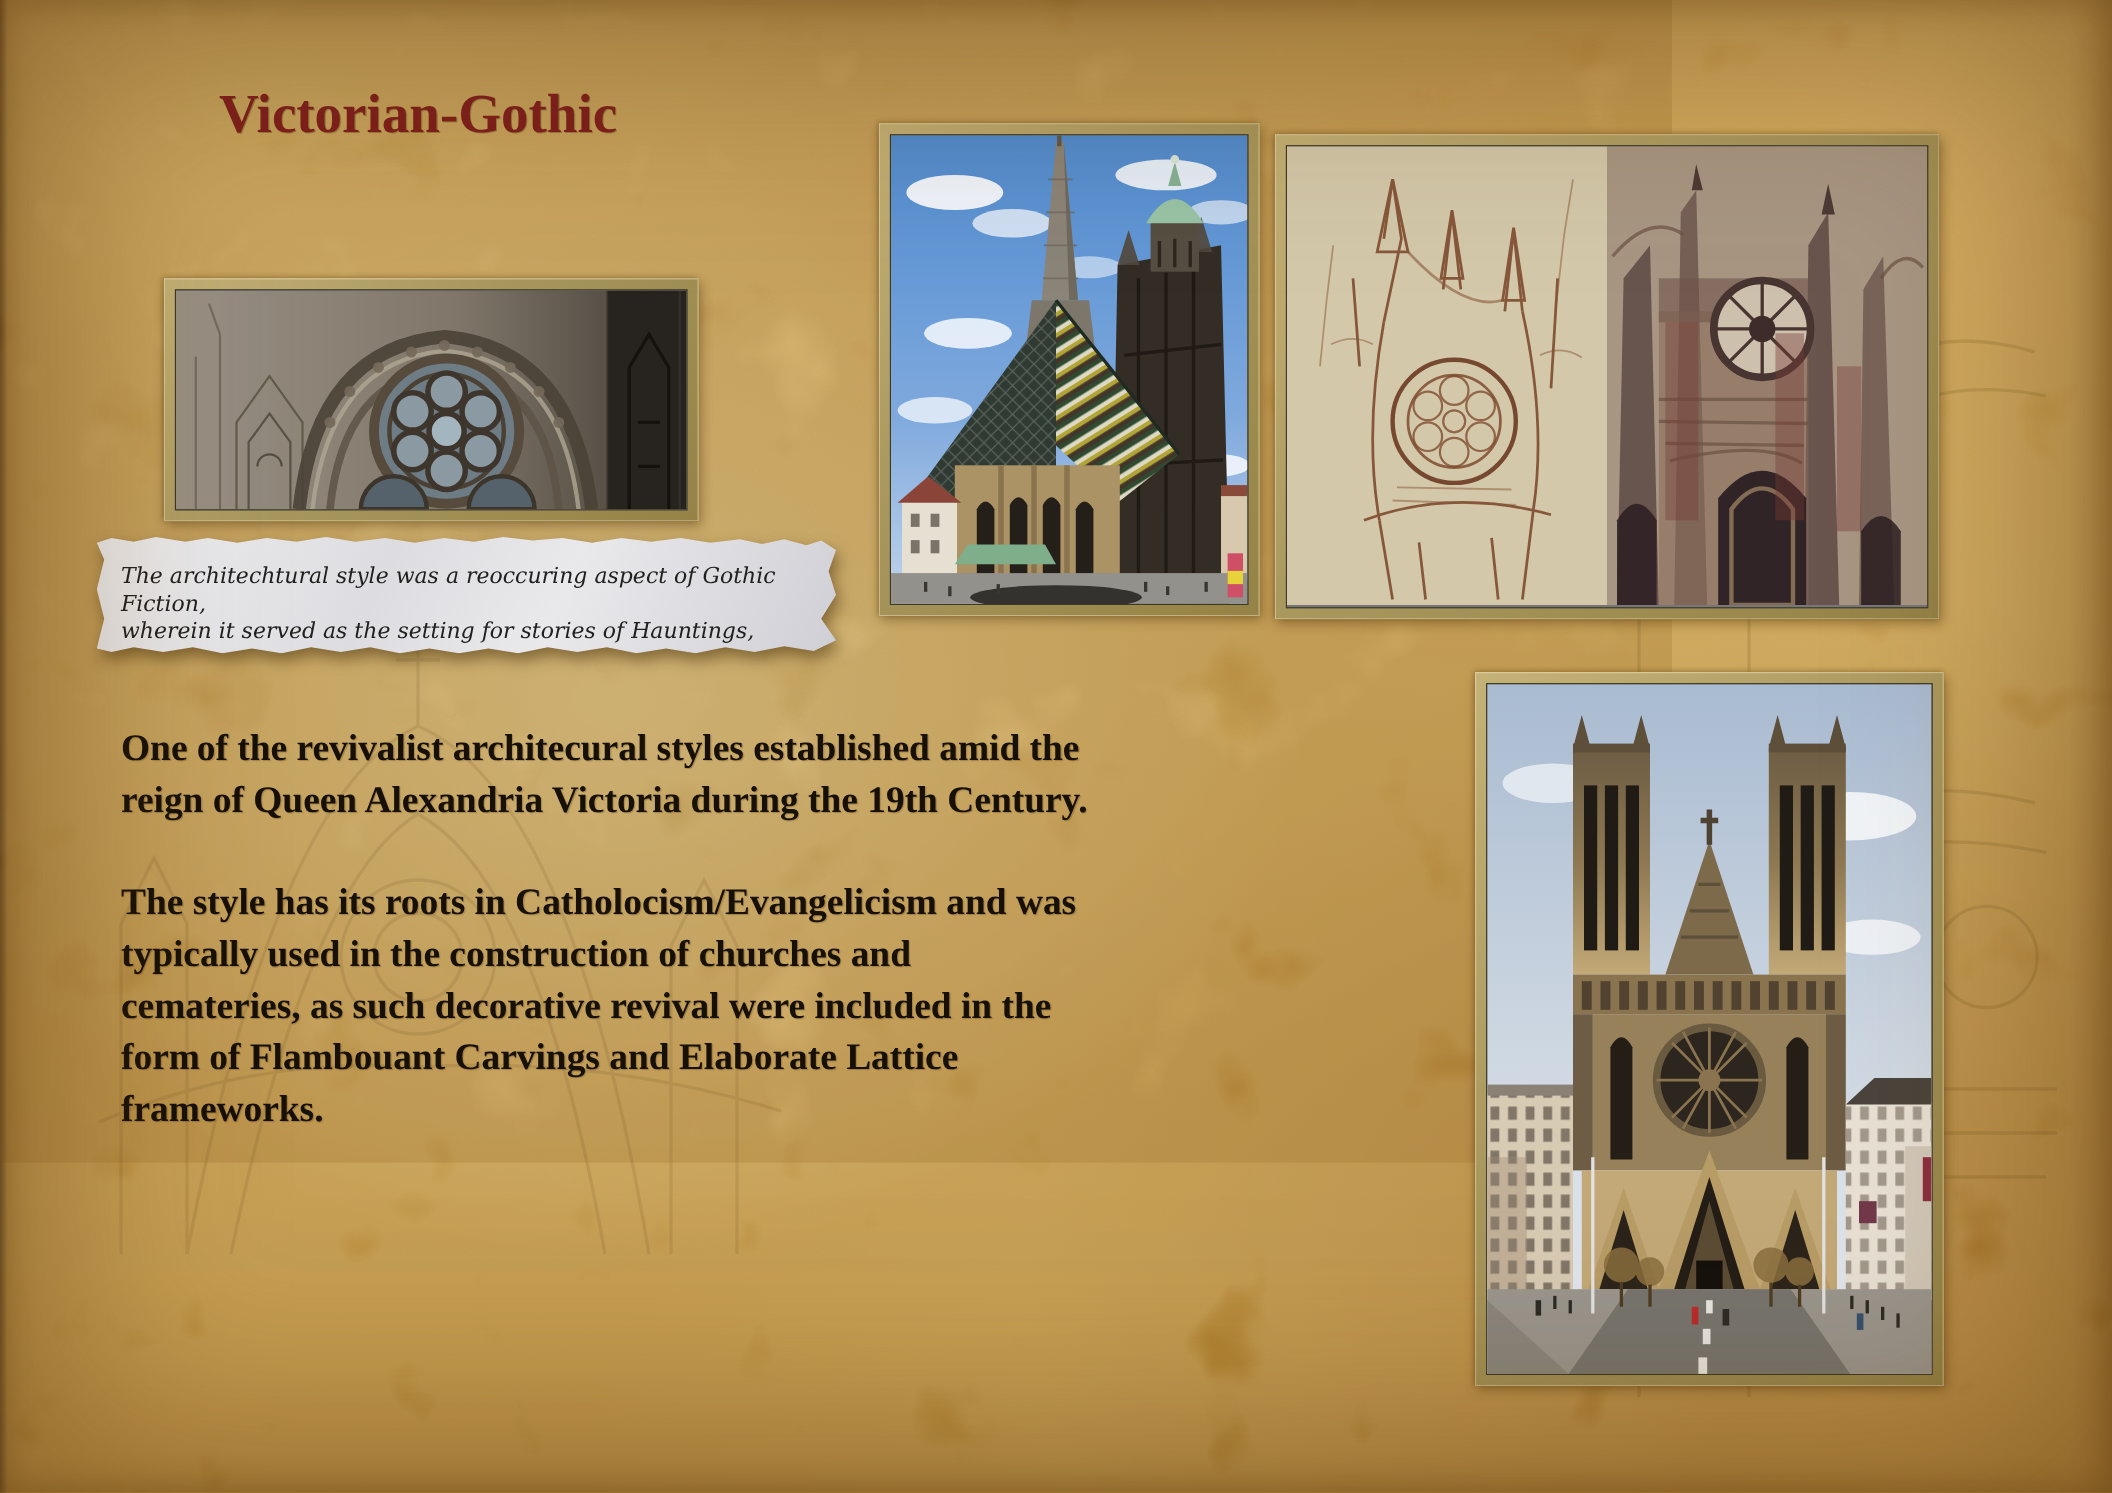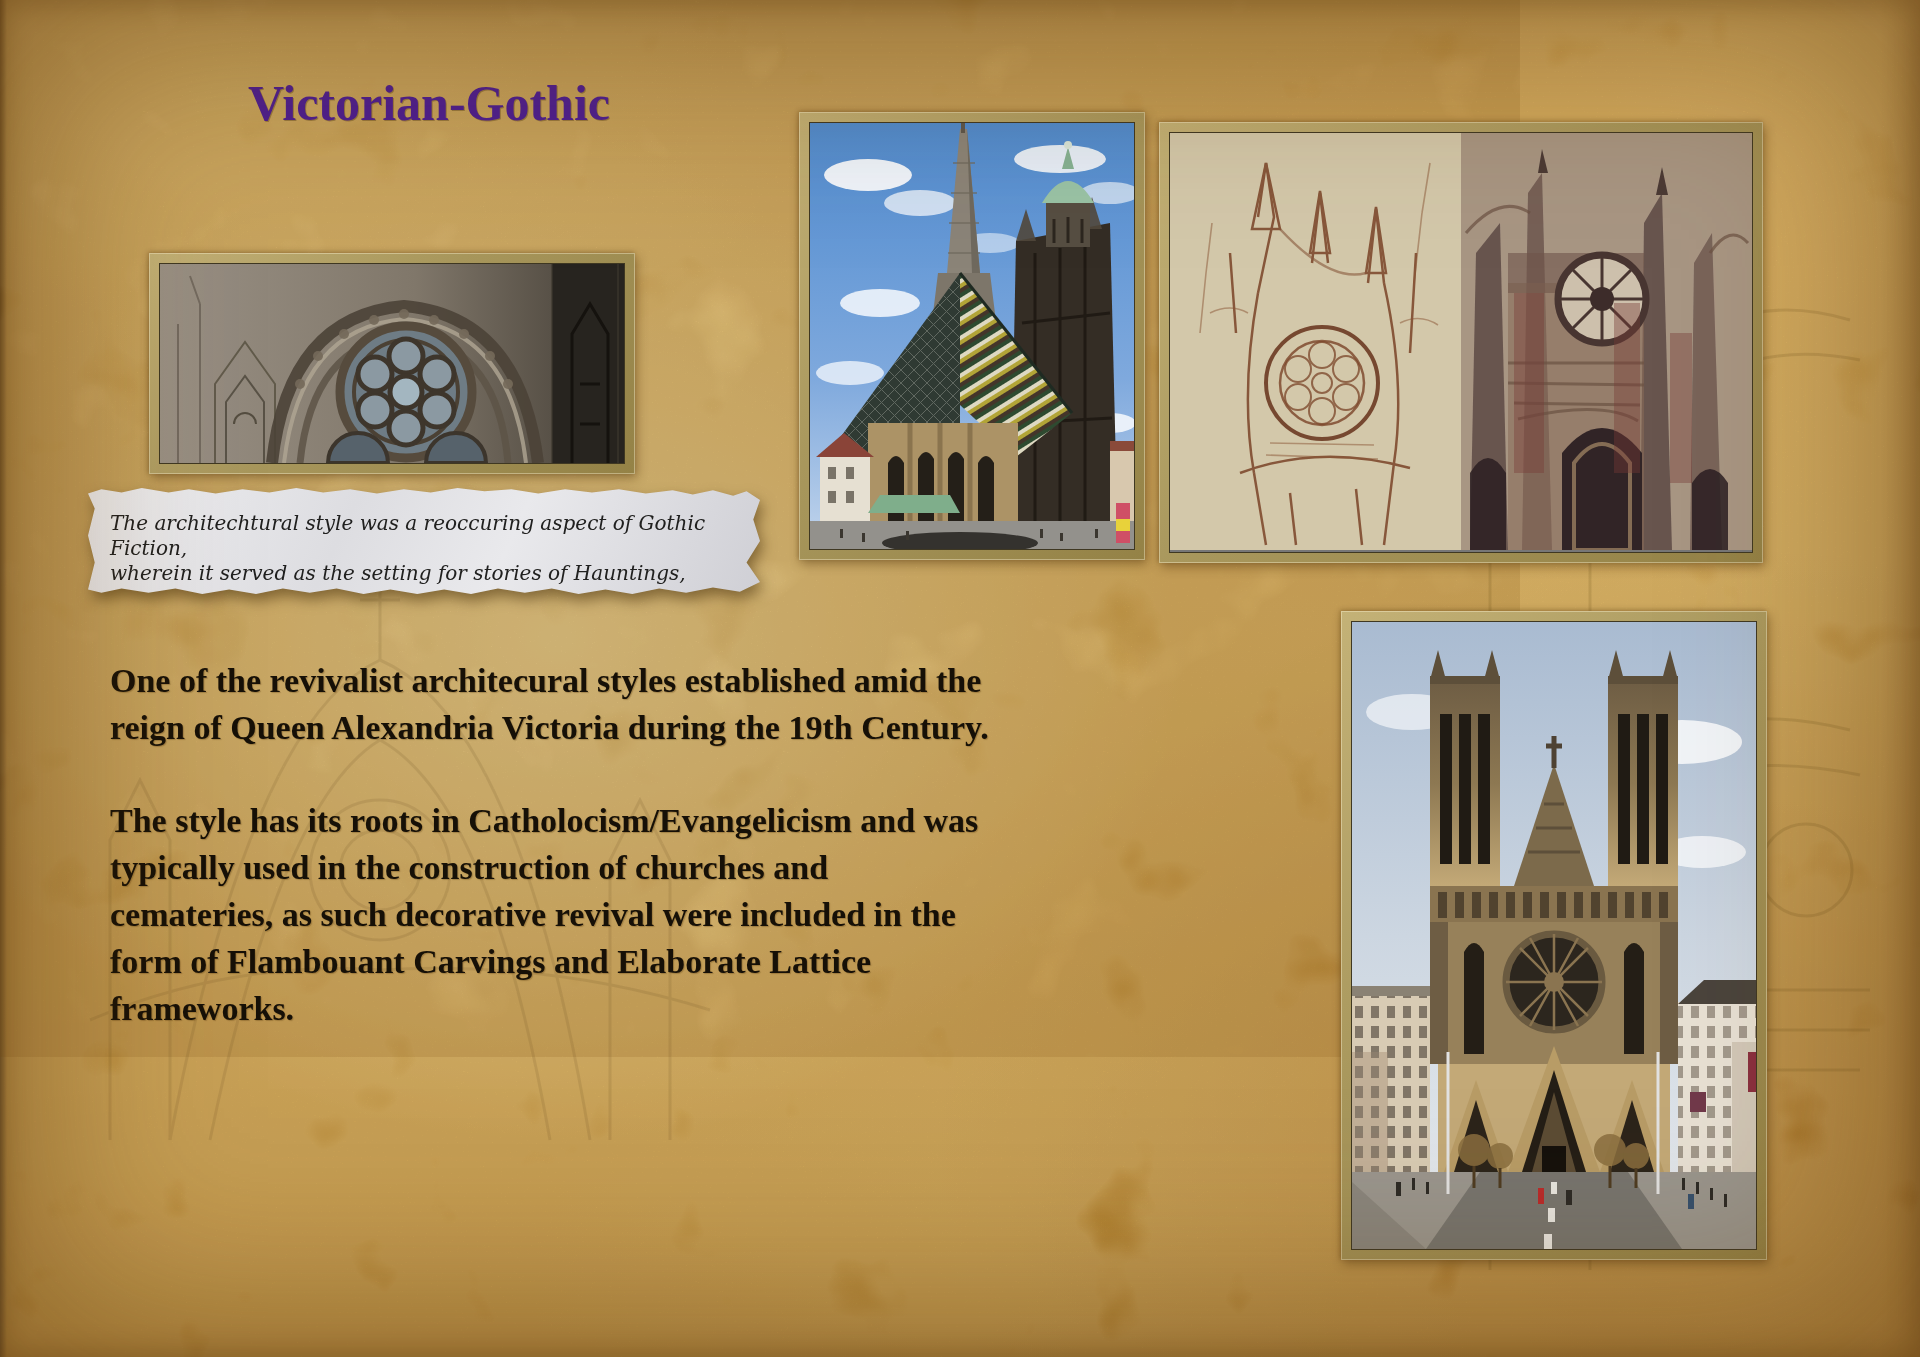--- a/index.html
+++ b/index.html
@@ -19,22 +19,22 @@
       linear-gradient(180deg,#e0b45f 0%,#d8a94e 50%,#c28c30 100%);
   }
   .vig{position:absolute;inset:0;pointer-events:none;
     box-shadow:inset 0 0 190px 40px rgba(96,56,8,.5), inset 0 0 26px 6px rgba(80,45,5,.3);}
   svg.tex{position:absolute;inset:0;pointer-events:none;}
 
   
   .wm{position:absolute;pointer-events:none;}
 
   
-  .title{position:absolute;left:150px;top:76px;width:460px;text-align:right;
-    font-weight:700;font-size:50px;line-height:54px;color:#4c1d95;
+  .title{position:absolute;left:150px;top:76px;width:460px;text-align:center;
+    font-weight:700;font-size:50px;line-height:54px;color:#7f1d1d;
     text-shadow:1px 1px 0 rgba(70,45,12,.35);}
 
   
   .frame{position:absolute;box-sizing:border-box;
     background:linear-gradient(135deg,#c4b277 0%,#a8975c 45%,#948246 100%);
     box-shadow:inset 0 0 0 1px rgba(255,246,214,.4), 2px 4px 10px rgba(80,50,10,.45), -1px -1px 4px rgba(80,50,10,.3);}
   .frame .ph{position:absolute;inset:10px;border:1px solid #3f3а24;border:1px solid #3f3822;overflow:hidden;background:#777;}
   .frame .ph svg{display:block;}
 
   .fig-rose  {left:149px; top:253px; width:486px; height:221px;}

